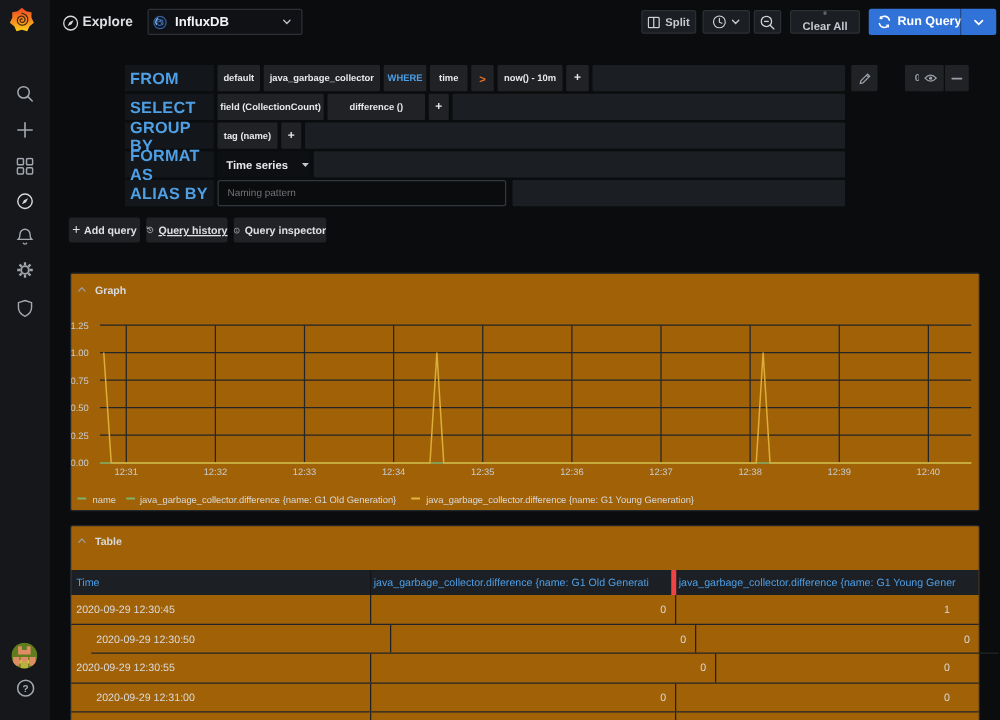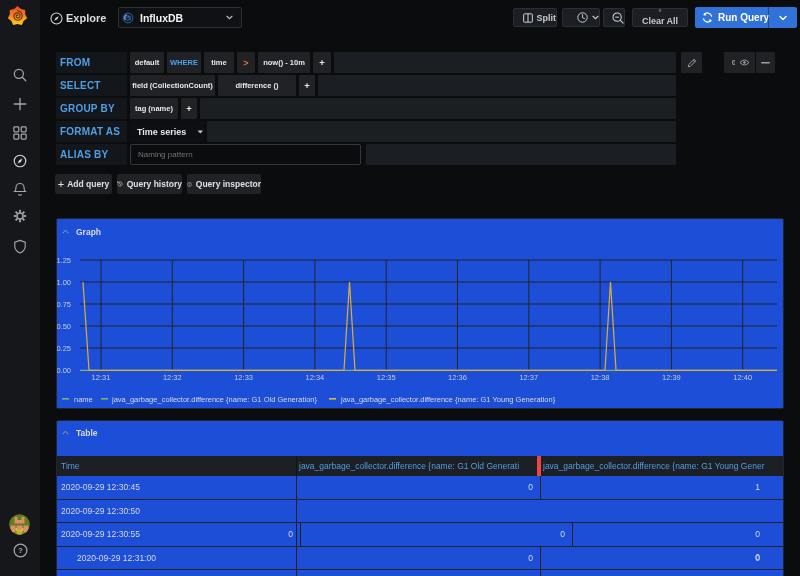--- a/index.html
+++ b/index.html
@@ -2,32 +2,32 @@
 <html><head>
 <meta charset="utf-8">
 <style>
 * { margin:0; padding:0; box-sizing:border-box; }
 html,body { width:800px; height:576px; background:#0b0c0e; font-family:"Liberation Sans", sans-serif; overflow:hidden; -webkit-font-smoothing:antialiased; }
 #root { position:relative; width:800px; height:576px; background:#0b0c0e; }
 .abs { position:absolute; }
 
 #sidebar { position:absolute; left:0; top:0; width:40px; height:576px; background:#16171b; }
 
-.tbtn { position:absolute; top:8px; height:19px; background:#1b1e22; border:1px solid #2b2f34; border-radius:2px; display:flex; align-items:center; justify-content:flex-end; color:#c6c9ce; font-size:9px; font-weight:600; gap:4px; }
+.tbtn { position:absolute; top:8px; height:19px; background:#1b1e22; border:1px solid #2b2f34; border-radius:2px; display:flex; align-items:center; justify-content:center; color:#c6c9ce; font-size:9px; font-weight:600; gap:4px; }
 
 .qrow { position:absolute; left:56px; width:620px; height:21px; display:flex; }
-.qlabel { width:71px; height:21px; background:#13161a; color:#4f9fe5; font-size:10px; font-weight:700; display:flex; align-items:center; padding-left:4px; letter-spacing:0.2px; flex:none; margin-right:3px; }
+.qlabel { width:71px; height:21px; background:#13161a; color:#4f9fe5; font-size:13px; font-weight:700; display:flex; align-items:center; padding-left:4px; letter-spacing:0.2px; flex:none; margin-right:3px;margin-left:44px; }
 .seg { height:21px; background:#202226; color:#e7e9ec; font-size:7.5px; font-weight:700; display:flex; align-items:center; justify-content:center; flex:none; margin-right:3px; border-radius:1px; white-space:nowrap; overflow:hidden; }
 .seg.kw { color:#4f9fe5; }
 .seg.op { color:#e8732a; }
 .fill { height:21px; background:#1b1e22; flex:1; border-radius:1px; }
 .icell { position:absolute; height:21px; background:#202226; border-radius:1px; display:flex; align-items:center; justify-content:center; }
 .qbtn { position:absolute; top:174px; height:20px; background:#202226; border-radius:2px; color:#dfe1e4; font-size:8.5px; font-weight:700; display:flex; align-items:center; justify-content:center; gap:4px; white-space:nowrap; }
 
-.panel { position:absolute; left:56px; width:728px; background:#1d4ed8; border:1px solid #22252b; border-radius:2px; }
+.panel { position:absolute; left:56px; width:728px; background:#a16207; border:1px solid #22252b; border-radius:2px; }
 .ptitle { position:absolute; font-size:8.5px; font-weight:700; color:#d8d9da; }
 
 .th { color:#4f9fe5; font-size:8.5px; font-weight:400; }
 .td { color:#d8d9da; font-size:8.5px; }
 </style>
 </head>
 <body>
 <div id="root">
   <div id="sidebar">
 
@@ -178,20 +178,21 @@
             <path d="M1 1.5 L4 4.5 L7 1.5"></path>
           </svg>
       </div>
     </div>
   </div>
   <div id="queries">
 
     <div class="qrow" style="top:52px;">
       <div class="qlabel">FROM</div>
       <div class="seg" style="width:34px;">default</div>
+      <div class="seg" style="width:93px;">java_garbage_collector</div>
       <div class="seg kw" style="width:34px;">WHERE</div>
       <div class="seg" style="width:30px;">time</div>
       <div class="seg op" style="width:18px; font-size:9px;">&gt;</div>
       <div class="seg" style="width:52px;">now() - 10m</div>
       <div class="seg" style="width:18px; font-size:9.5px;">+</div>
       <div class="fill"></div>
     </div>
 
     <div class="icell" style="left:681px; top:52px; width:21px;">
         <svg width="10" height="10" viewBox="0 0 12 12" fill="none" stroke="#9aa0a7" stroke-width="1.2">
@@ -236,21 +237,21 @@
       <div class="fill"></div>
     </div>
 
     <div class="qrow" style="top:144px;">
       <div class="qlabel">ALIAS BY</div>
       <div style="width:231px; height:21px; background:#0b0c0e; border:1px solid #33383e; border-radius:2px; color:#6f7478; font-size:8px; display:flex; align-items:center; padding-left:7px; flex:none; margin-right:5px;">Naming pattern</div>
       <div class="fill"></div>
     </div>
 
     <div class="qbtn" style="left:55px; width:57px;"><span style="font-size:11px; font-weight:400; margin-right:-1px;">+</span> Add query</div>
-    <div class="qbtn" style="left:117px; width:65px;">
+    <div class="qbtn" style="left:117px; width:65px;text-decoration:underline;">
       <svg width="10" height="10" viewBox="0 0 12 12" fill="none" stroke="#dfe1e4" stroke-width="1.15">
           <path d="M1.8 7.5 A4.7 4.7 0 1 0 2.4 3.2" stroke-linecap="round"></path>
           <path d="M1.2 0.8 L1.4 3.9 L4.5 3.7" stroke-linecap="round" stroke-linejoin="round"></path>
           <path d="M6 3.2 V6.2 L8.2 7.4"></path>
         </svg>
       Query history
     </div>
     <div class="qbtn" style="left:187px; width:74px;">
       <svg width="9" height="9" viewBox="0 0 12 12" fill="none" stroke="#dfe1e4" stroke-width="1.1">
           <circle cx="6" cy="6" r="5"></circle>
@@ -332,21 +333,21 @@
       <div class="th" style="width:240px; padding-left:4px; line-height:20px; border-right:1px solid #121417;">Time</div>
       <div class="th" style="width:244px; padding-left:2px; line-height:20px; border-right:4px solid #ef4444; white-space:nowrap; overflow:hidden;">java_garbage_collector.difference {name: G1 Old Generati</div>
       <div class="th" style="flex:1; padding-left:2px; line-height:20px; white-space:nowrap; overflow:hidden;">java_garbage_collector.difference {name: G1 Young Gener</div>
     </div>
 
     <div class="abs" style="left:0; top:55px; width:726px; height:23.5px; display:flex; border-bottom:1px solid #222429;">
       <div class="td" style="width:240px; padding-left:4px; line-height:23px; border-right:1px solid #1d2025;">2020-09-29 12:30:45</div>
       <div class="td" style="width:244px; padding-right:7px; line-height:23px; text-align:right; border-right:1px solid #1d2025;">0</div>
       <div class="td" style="flex:1; padding-right:23px; line-height:23px; text-align:right;">1</div>
     </div>
-    <div class="abs" style="left:0; top:78.5px; width:726px; height:23.5px; display:flex; border-bottom:1px solid #222429;flex-direction:column;">
+    <div class="abs" style="left:16px; top:78.5px; width:726px; height:23.5px; display:flex; border-bottom:1px solid #222429;">
       <div class="td" style="width:240px; padding-left:4px; line-height:23px; border-right:1px solid #1d2025;">2020-09-29 12:30:50</div>
       <div class="td" style="width:244px; padding-right:7px; line-height:23px; text-align:right; border-right:1px solid #1d2025;">0</div>
       <div class="td" style="flex:1; padding-right:23px; line-height:23px; text-align:right;">0</div>
     </div>
     <div class="abs" style="left:0; top:102px; width:726px; height:23.5px; display:flex; border-bottom:1px solid #222429;gap:32px;">
       <div class="td" style="width:240px; padding-left:4px; line-height:23px; border-right:1px solid #1d2025;">2020-09-29 12:30:55</div>
       <div class="td" style="width:244px; padding-right:7px; line-height:23px; text-align:right; border-right:1px solid #1d2025;">0</div>
       <div class="td" style="flex:1; padding-right:23px; line-height:23px; text-align:right;">0</div>
     </div>
     <div class="abs" style="left:0; top:125.5px; width:726px; height:23.5px; display:flex; border-bottom:1px solid #222429;">

